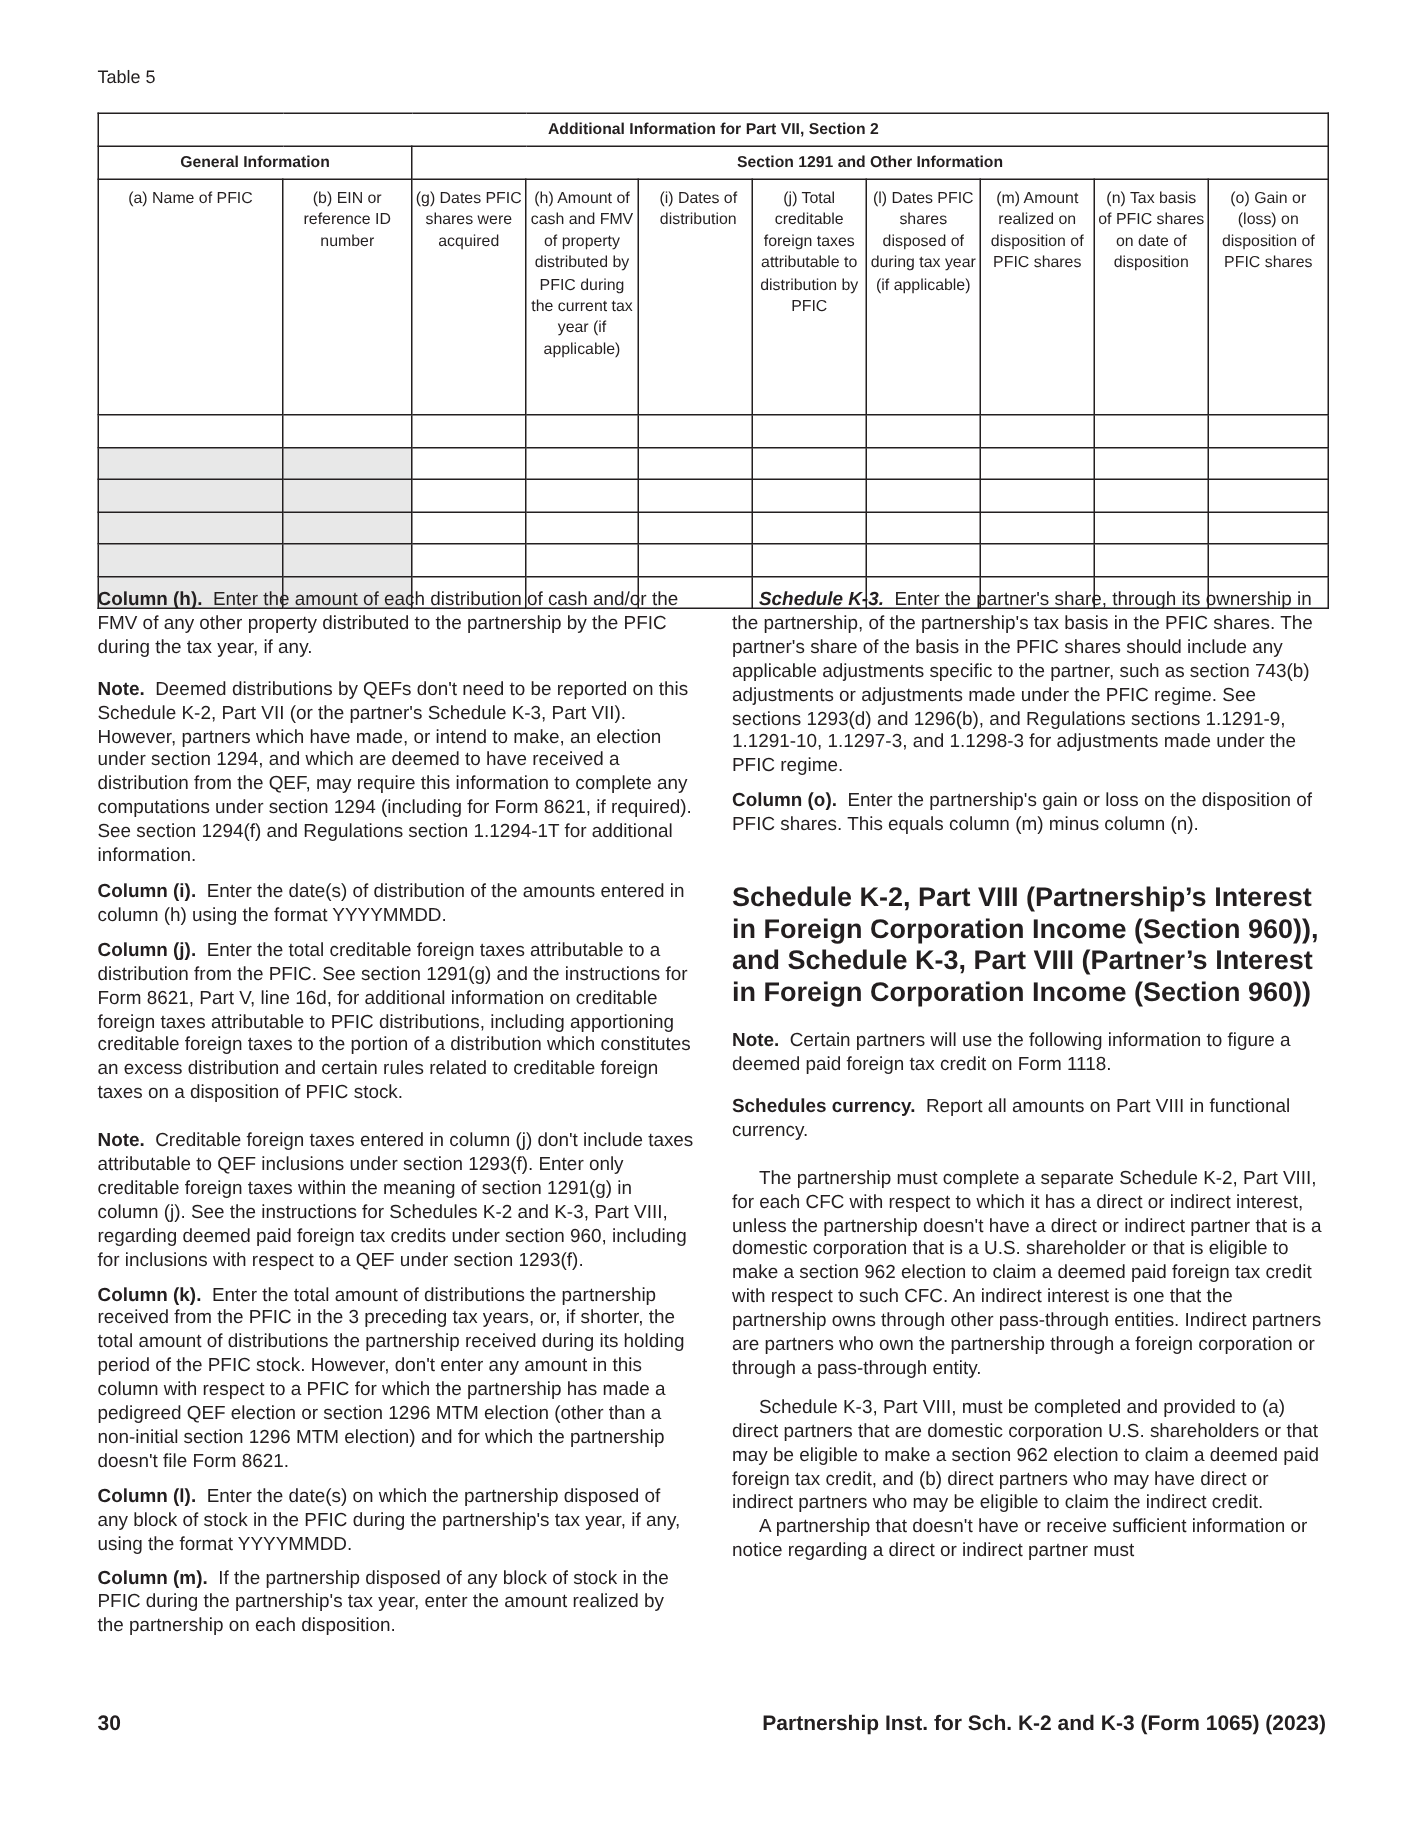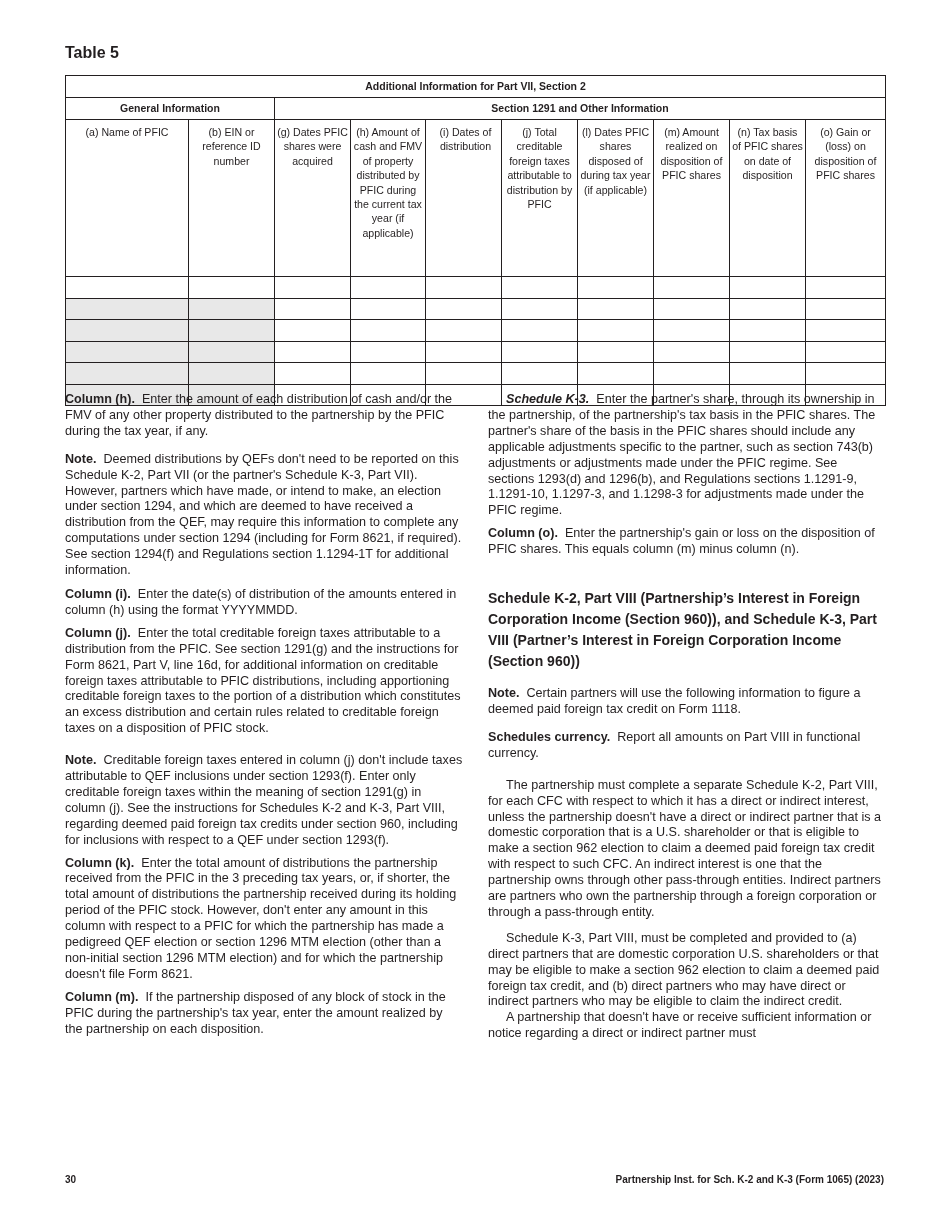--- a/index.html
+++ b/index.html
@@ -5,21 +5,21 @@
   * { box-sizing: border-box; margin: 0; padding: 0; }
   html, body { width: 950px; height: 1230px; background: #ffffff; }
   body {
     position: relative;
     font-family: "Liberation Sans", sans-serif;
     color: #231f20;
     overflow: hidden;
   }
   .table-title {
     position: absolute; left: 65px; top: 44px;
-    font-size: 16px; font-weight: bold;
+    font-size: 12px; font-weight: normal;
   }
   table.pfic {
     position: absolute; left: 65px; top: 75px;
     width: 820px;
     border-collapse: collapse;
     table-layout: fixed;
     font-size: 10.6px;
     line-height: 14.4px;
   }
   table.pfic td, table.pfic th {
@@ -44,25 +44,25 @@
   }
   .col.left { left: 65px; }
   .col.right { left: 488px; }
   .col p { margin-bottom: 7px; }
   .col p.gap-lg { margin-bottom: 16px; }
   .col p.nogap { margin-bottom: 0; }
   .col .b { font-weight: bold; }
   .col .bi { font-weight: bold; font-style: italic; }
   .col .indent { text-indent: 18px; }
   .col h2 {
-    font-size: 14px; line-height: 21px; font-weight: bold;
+    font-size: 18px; line-height: 21px; font-weight: bold;
     margin-top: 30px; margin-bottom: 14px;
   }
   .footer {
-    position: absolute; top: 1174px; font-size: 10px; font-weight: bold;
+    position: absolute; top: 1140px; font-size: 14px; font-weight: bold;
   }
   .footer.page { left: 65px; }
   .footer.title { right: 66px; }
 </style>
 </head>
 <body>
 
 <div class="table-title">Table 5</div>
 
 <table class="pfic">
@@ -175,20 +175,21 @@
     </tbody>
 </table>
 
 <div class="col left">
   <p><span class="b">Column (h).</span>&nbsp; <span>Enter the amount of each distribution of cash and/or the FMV of any other property distributed to the partnership by the PFIC during the tax year, if any.</span></p>
   <p class="gap-lg" style="margin-top:12px"><span class="b">Note.</span>&nbsp; <span>Deemed distributions by QEFs don't need to be reported on this Schedule K-2, Part VII (or the partner's Schedule K-3, Part VII). However, partners which have made, or intend to make, an election under section 1294, and which are deemed to have received a distribution from the QEF, may require this information to complete any computations under section 1294 (including for Form 8621, if required). See section 1294(f) and Regulations section 1.1294-1T for additional information.</span></p>
   <p style="margin-top:-8px"><span class="b">Column (i).</span>&nbsp; <span>Enter the date(s) of distribution of the amounts entered in column (h) using the format YYYYMMDD.</span></p>
   <p class="gap-lg"><span class="b">Column (j).</span>&nbsp; <span>Enter the total creditable foreign taxes attributable to a distribution from the PFIC. See section 1291(g) and the instructions for Form 8621, Part V, line 16d, for additional information on creditable foreign taxes attributable to PFIC distributions, including apportioning creditable foreign taxes to the portion of a distribution which constitutes an excess distribution and certain rules related to creditable foreign taxes on a disposition of PFIC stock.</span></p>
   <p><span class="b">Note.</span>&nbsp; <span>Creditable foreign taxes entered in column (j) don't include taxes attributable to QEF inclusions under section 1293(f). Enter only creditable foreign taxes within the meaning of section 1291(g) in column (j). See the instructions for Schedules K-2 and K-3, Part VIII, regarding deemed paid foreign tax credits under section 960, including for inclusions with respect to a QEF under section 1293(f).</span></p>
   <p><span class="b">Column (k).</span>&nbsp; <span>Enter the total amount of distributions the partnership received from the PFIC in the 3 preceding tax years, or, if shorter, the total amount of distributions the partnership received during its holding period of the PFIC stock. However, don't enter any amount in this column with respect to a PFIC for which the partnership has made a pedigreed QEF election or section 1296 MTM election (other than a non-initial section 1296 MTM election) and for which the partnership doesn't file Form 8621.</span></p>
+  <p><span class="b">Column (l).</span>&nbsp; <span>Enter the date(s) on which the partnership disposed of any block of stock in the PFIC during the partnership's tax year, if any, using the format YYYYMMDD.</span></p>
   <p><span class="b">Column (m).</span>&nbsp; <span>If the partnership disposed of any block of stock in the PFIC during the partnership's tax year, enter the amount realized by the partnership on each disposition.</span></p>
 </div>
 
 <div class="col right">
   <p class="indent"><span class="bi">Schedule K-3.</span>&nbsp; <span>Enter the partner's share, through its ownership in the partnership, of the partnership's tax basis in the PFIC shares. The partner's share of the basis in the PFIC shares should include any applicable adjustments specific to the partner, such as section 743(b) adjustments or adjustments made under the PFIC regime. See sections 1293(d) and 1296(b), and Regulations sections 1.1291-9, 1.1291-10, 1.1297-3, and 1.1298-3 for adjustments made under the PFIC regime.</span></p>
   <p><span class="b">Column (o).</span>&nbsp; <span>Enter the partnership's gain or loss on the disposition of PFIC shares. This equals column (m) minus column (n).</span></p>
   <h2>Schedule K-2, Part VIII (Partnership’s Interest in Foreign Corporation Income (Section 960)), and Schedule K-3, Part VIII (Partner’s Interest in Foreign Corporation Income (Section 960))</h2>
   <p class="gap-lg" style="margin-bottom:12px"><span class="b">Note.</span>&nbsp; <span>Certain partners will use the following information to figure a deemed paid foreign tax credit on Form 1118.</span></p>
   <p class="gap-lg"><span class="b">Schedules currency.</span>&nbsp; <span>Report all amounts on Part VIII in functional currency.</span></p>
   <p class="indent" style="margin-bottom:10px">The partnership must complete a separate Schedule K-2, Part VIII, for each CFC with respect to which it has a direct or indirect interest, unless the partnership doesn't have a direct or indirect partner that is a domestic corporation that is a U.S. shareholder or that is eligible to make a section 962 election to claim a deemed paid foreign tax credit with respect to such CFC. An indirect interest is one that the partnership owns through other pass-through entities. Indirect partners are partners who own the partnership through a foreign corporation or through a pass-through entity.</p>

